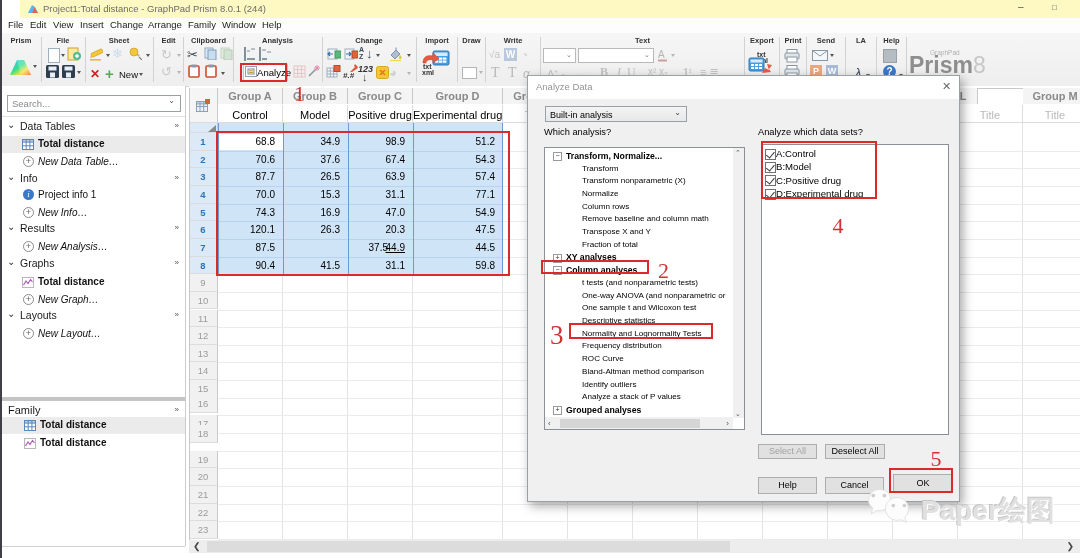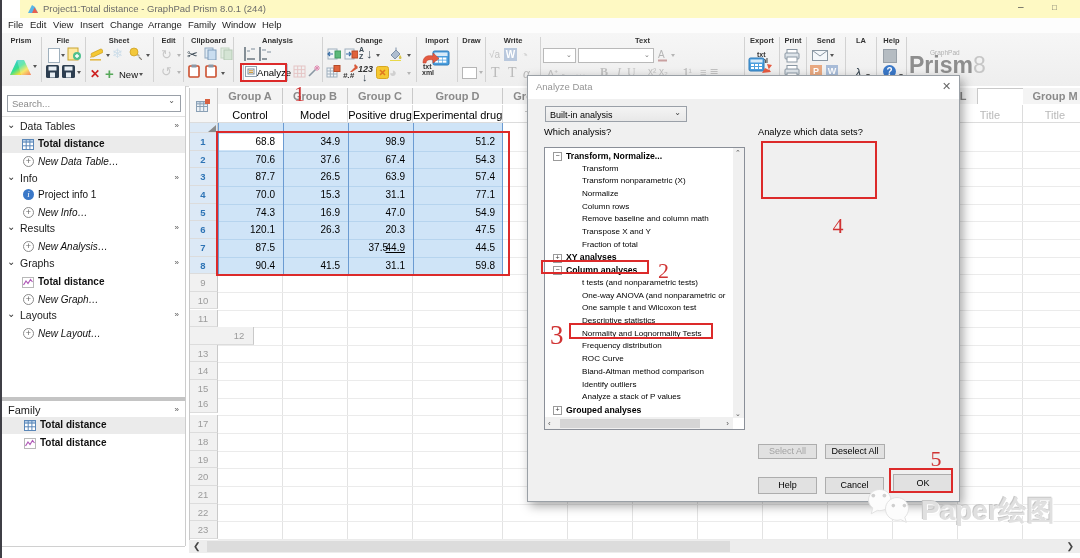--- a/index.html
+++ b/index.html
@@ -594,27 +594,27 @@
     <div class="rownum" style="top:64.7px;height:16.65px;line-height:17.6px;background:#dce9f6;color:#2e74b5;font-weight:bold;">2</div>
     <div class="rownum" style="top:82.3px;height:16.65px;line-height:17.6px;background:#dce9f6;color:#2e74b5;font-weight:bold;">3</div>
     <div class="rownum" style="top:99.9px;height:16.65px;line-height:17.6px;background:#dce9f6;color:#2e74b5;font-weight:bold;">4</div>
     <div class="rownum" style="top:117.6px;height:16.65px;line-height:17.6px;background:#dce9f6;color:#2e74b5;font-weight:bold;">5</div>
     <div class="rownum" style="top:135.2px;height:16.65px;line-height:17.6px;background:#dce9f6;color:#2e74b5;font-weight:bold;">6</div>
     <div class="rownum" style="top:152.9px;height:16.65px;line-height:17.6px;background:#dce9f6;color:#2e74b5;font-weight:bold;">7</div>
     <div class="rownum" style="top:170.5px;height:16.65px;line-height:17.6px;background:#dce9f6;color:#2e74b5;font-weight:bold;">8</div>
     <div class="rownum" style="top:188.2px;height:16.65px;line-height:17.6px;color:#9b9b9b;">9</div>
     <div class="rownum" style="top:205.8px;height:16.65px;line-height:17.6px;color:#9b9b9b;">10</div>
     <div class="rownum" style="top:223.5px;height:16.65px;line-height:17.6px;color:#9b9b9b;">11</div>
-    <div class="rownum" style="top:241.1px;height:16.65px;line-height:17.6px;color:#9b9b9b;padding-left:36px;">12</div>
+    <div class="rownum" style="top:241.1px;height:16.65px;line-height:17.6px;color:#9b9b9b;">12</div>
     <div class="rownum" style="top:258.8px;height:16.65px;line-height:17.6px;color:#9b9b9b;">13</div>
     <div class="rownum" style="top:276.4px;height:16.65px;line-height:17.6px;color:#9b9b9b;">14</div>
     <div class="rownum" style="top:294.1px;height:16.65px;line-height:17.6px;color:#9b9b9b;">15</div>
     <div class="rownum" style="top:309px;height:16.65px;line-height:17.6px;color:#9b9b9b;">16</div>
     <div class="rownum" style="top:329.4px;height:16.65px;line-height:17.6px;color:#9b9b9b;">17</div>
-    <div class="rownum" style="top:347.0px;height:16.65px;line-height:17.6px;color:#9b9b9b;">18</div>
+    <div class="rownum" style="top:339px;height:16.65px;line-height:17.6px;color:#9b9b9b;">18</div>
     <div class="rownum" style="top:364.7px;height:16.65px;line-height:17.6px;color:#9b9b9b;">19</div>
     <div class="rownum" style="top:382.3px;height:16.65px;line-height:17.6px;color:#9b9b9b;">20</div>
     <div class="rownum" style="top:400.0px;height:16.65px;line-height:17.6px;color:#9b9b9b;">21</div>
     <div class="rownum" style="top:417.6px;height:16.65px;line-height:17.6px;color:#9b9b9b;">22</div>
     <div class="rownum" style="top:435.3px;height:16.65px;line-height:17.6px;color:#9b9b9b;">23</div>
     <div class="rownum" style="top:37px;height:9px;background:#dce9f6;"></div>
     <div class="abs" style="left:19px;top:39px;width:0;height:0;border-left:8px solid transparent;border-bottom:7px solid #8a8a8a;"></div>
     <div class="abs" style="left:0;top:2px;width:1px;height:452px;background:#c9c9c9;"></div>
     <div class="sb" style="left:0px;top:454px;width:891px;height:13px;background:#ededed;">
         <span style="position:absolute;left:4px;top:1px;font-size:9px;color:#444;">❮</span>
@@ -676,20 +676,30 @@
         <div class="sb" style="right:0;top:0;width:11px;height:270px;background:#f0f0f0;">
           <span style="position:absolute;left:2px;top:1px;font-size:7px;color:#555;">⌃</span>
           <span style="position:absolute;left:2px;bottom:0px;font-size:7px;color:#555;">⌄</span>
         </div>
         <div class="sb" style="left:0;bottom:0;width:188px;height:12px;background:#f0f0f0;">
           <span style="position:absolute;left:3px;top:2px;font-size:8px;color:#555;">‹</span>
           <span style="position:absolute;right:4px;top:2px;font-size:8px;color:#555;">›</span>
           <div style="position:absolute;left:15px;top:1.5px;width:140px;height:9px;background:#d5d5d5;"></div>
         </div>
       </div>
+    <div class="lbox" style="left:233px;top:68px;width:186px;height:289px;">
+        <div class="cbx" style="left:3px;top:3.5px;"></div>
+        <span class="titem" style="left:14px;top:3.0px;font-size:9.6px;">A:Control</span>
+        <div class="cbx" style="left:3px;top:16.9px;"></div>
+        <span class="titem" style="left:14px;top:16.4px;font-size:9.6px;">B:Model</span>
+        <div class="cbx" style="left:3px;top:30.3px;"></div>
+        <span class="titem" style="left:14px;top:29.8px;font-size:9.6px;">C:Positive drug</span>
+        <div class="cbx" style="left:3px;top:43.7px;"></div>
+        <span class="titem" style="left:14px;top:43.2px;font-size:9.6px;">D:Experimental drug</span>
+      </div>
     <div class="btn" style="left:230px;top:368px;width:57px;height:13px;line-height:13px;color:#a3a3a3;">Select All</div>
     <div class="btn" style="left:297px;top:368px;width:58px;height:13px;line-height:13px;">Deselect All</div>
     <div class="btn" style="left:230px;top:401px;width:57px;height:15px;line-height:15px;">Help</div>
     <div class="btn" style="left:297px;top:401px;width:57px;height:15px;line-height:15px;">Cancel</div>
     <div class="btn" style="left:365px;top:398px;width:58px;height:17px;line-height:17px;">OK</div>
   </div>
   <div id="annot" class="abs" style="left:0;top:0;width:1080px;height:558px;pointer-events:none;z-index:20;">
     <div class="redbox" style="left:240px;top:63px;width:43px;height:15px;"></div>
     <div class="redbox" style="left:216px;top:131px;width:289.5px;height:140.5px;"></div>
     <div class="redbox" style="left:540.5px;top:259.5px;width:104px;height:10px;"></div>

